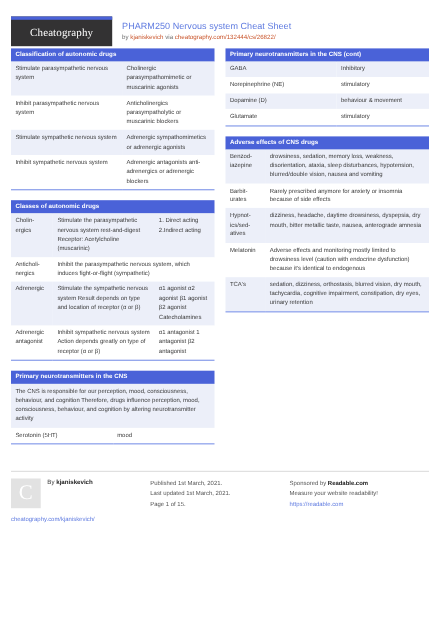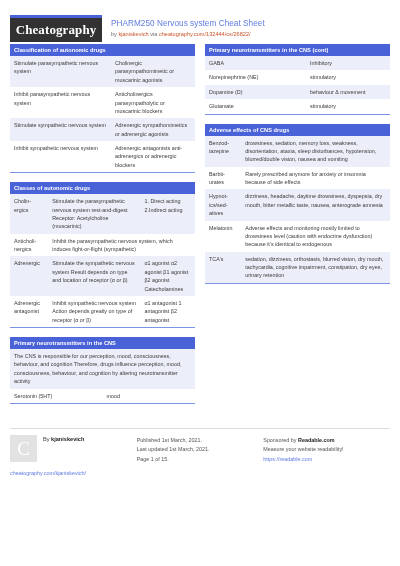--- a/index.html
+++ b/index.html
@@ -37,22 +37,22 @@
     border-top: 3px solid #4a62d8;
     box-sizing: border-box;
     display: flex;
     align-items: center;
     justify-content: center;
     flex: 0 0 auto;
   }
   .logo-text {
     color: #ffffff;
     font-family: "Liberation Serif", serif;
-    font-size: 13px;
-    font-weight: bold;
+    font-size: 10px;
+    font-weight: normal;
     letter-spacing: 0.1px;
   }
   .header-text {
     margin-left: 9px;
     padding-top: 4px;
     line-height: 1.25;
   }
   .sheet-title {
     color: #5f7be0;
     font-size: 8.2px;

